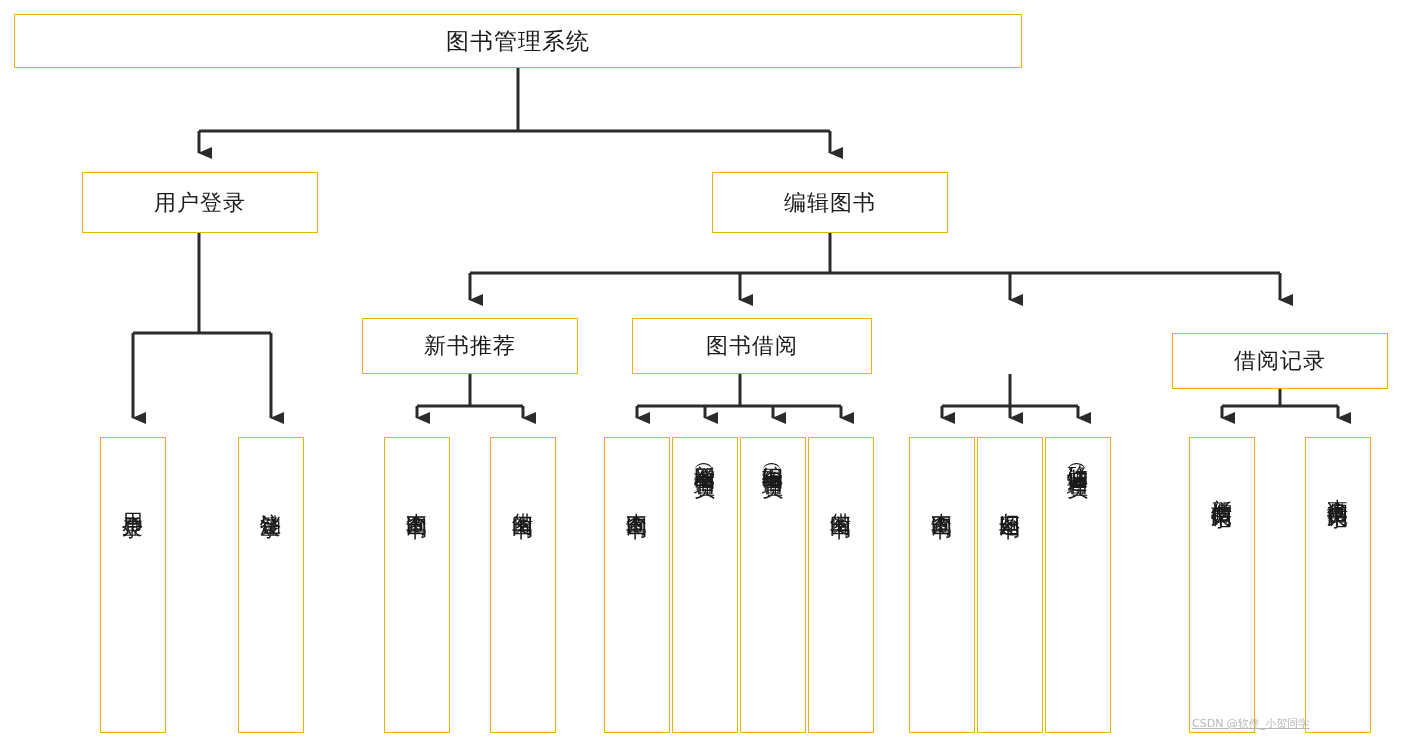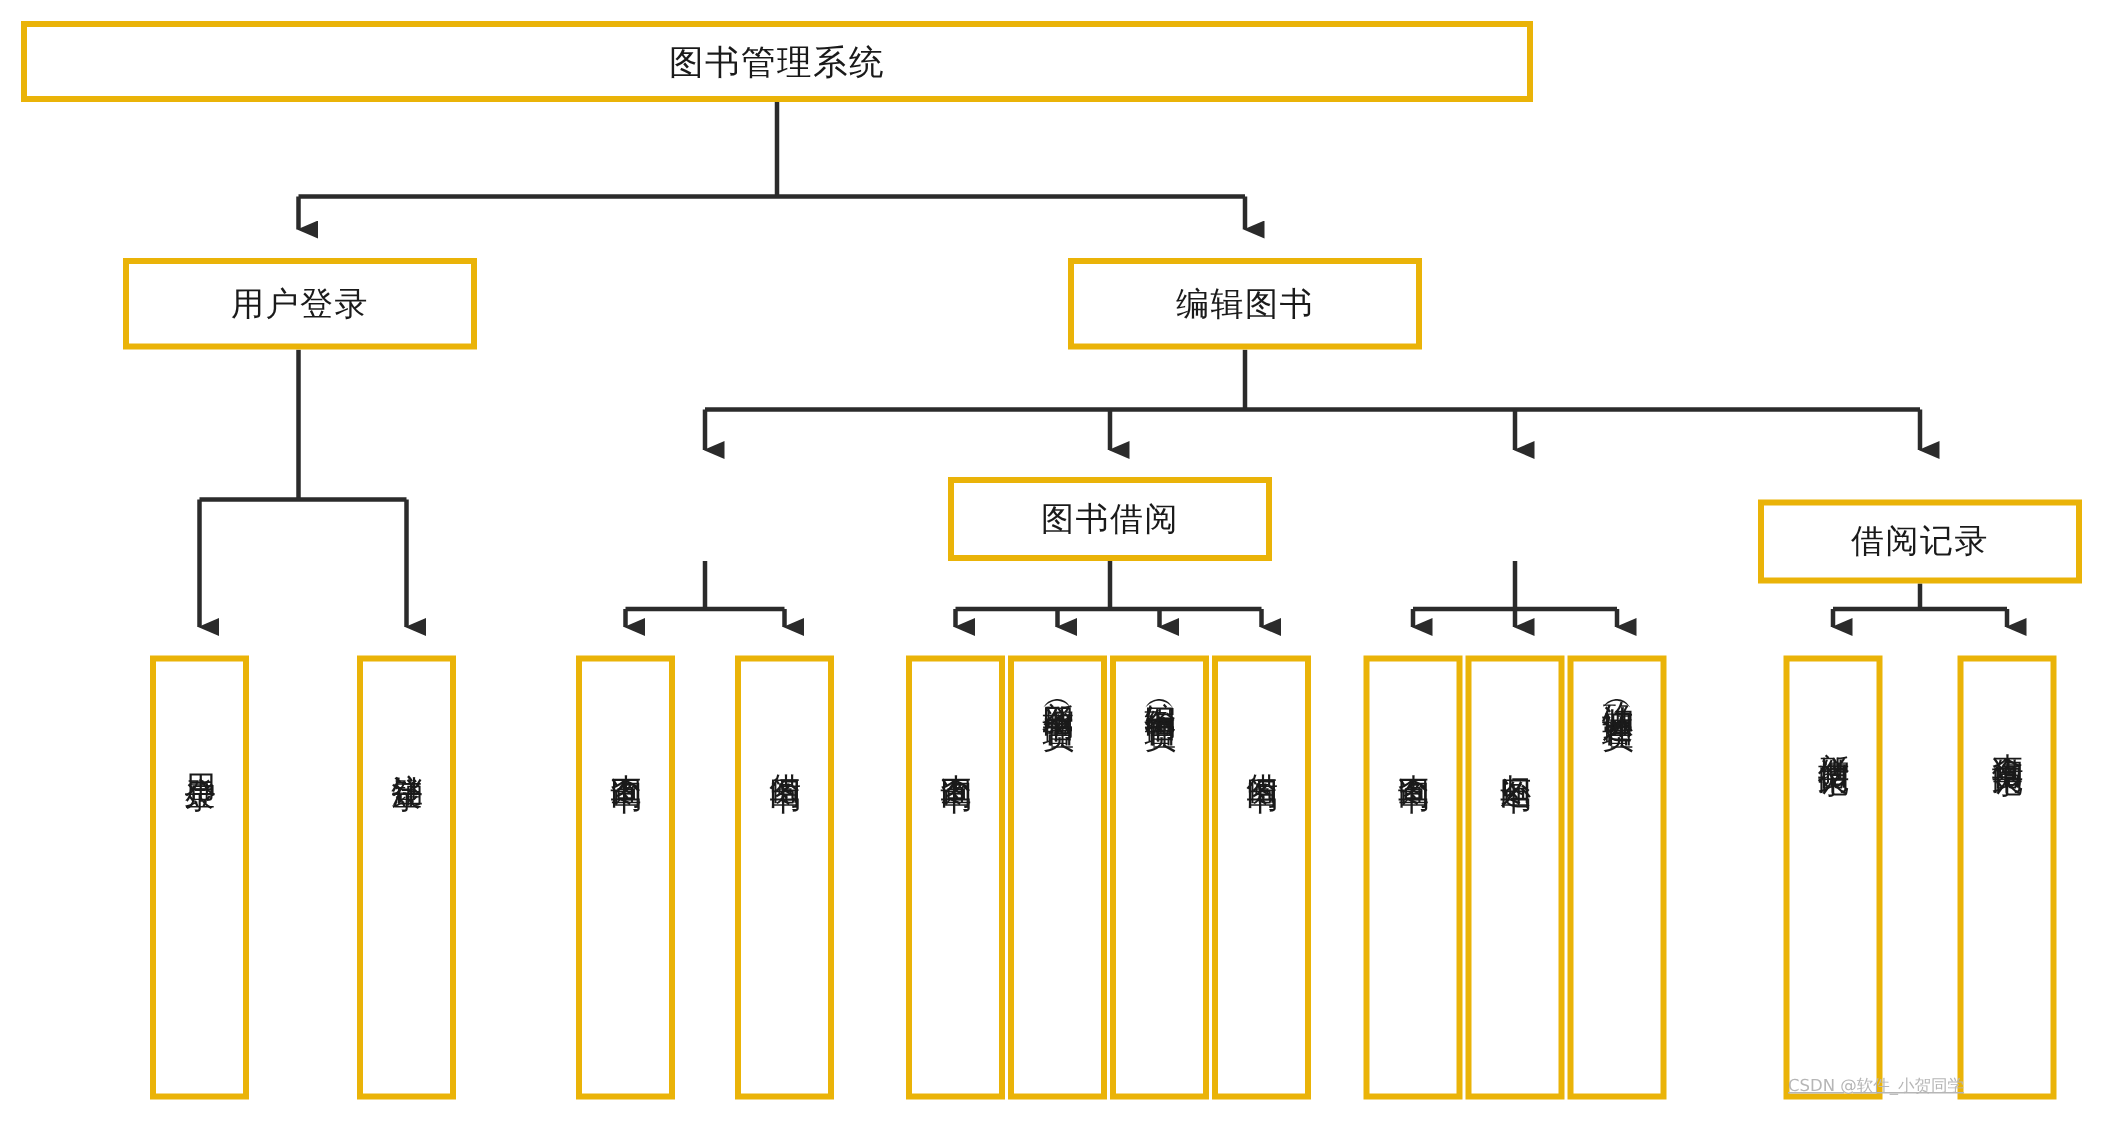--- a/index.html
+++ b/index.html
@@ -22,21 +22,21 @@
   svg#edges {
     position: absolute;
     left: 0;
     top: 0;
     width: 1405px;
     height: 747px;
   }
   .node {
     position: absolute;
     box-sizing: border-box;
-    border: 4px solid #eab308;
+    border: 1px solid #eab308;
     background: #ffffff;
     display: flex;
     align-items: center;
     justify-content: center;
     color: #1a1a1a;
   }
   .node .label {
     display: block;
     text-align: center;
     line-height: 1.15;
@@ -139,21 +139,24 @@
     <span class="label">图书管理系统</span>
   </div>
 
   <div class="node horizontal" style="left:82px; top:172px; width:236px; height:61px;">
     <span class="label">用户登录</span>
   </div>
   <div class="node horizontal" style="left:712px; top:172px; width:236px; height:61px;">
     <span class="label">编辑图书</span>
   </div>
 
-  <div class="node horizontal" style="left:632px; top:318px; width:216px; height:56px;">
+  <div class="node horizontal" style="left:362px; top:318px; width:216px; height:56px;">
+    <span class="label">新书推荐</span>
+  </div>
+  <div class="node horizontal" style="left:632px; top:318px; width:240px; height:56px;">
     <span class="label">图书借阅</span>
   </div>
   <div class="node horizontal" style="left:1172px; top:318px; width:216px; height:56px;margin-top:15px;">
     <span class="label">借阅记录</span>
   </div>
 
   <div class="node vertical mid" style="left:100px; top:437px; width:66px; height:296px;">
     <span class="label">用户登录</span>
   </div>
   <div class="node vertical mid" style="left:238px; top:437px; width:66px; height:296px;">

